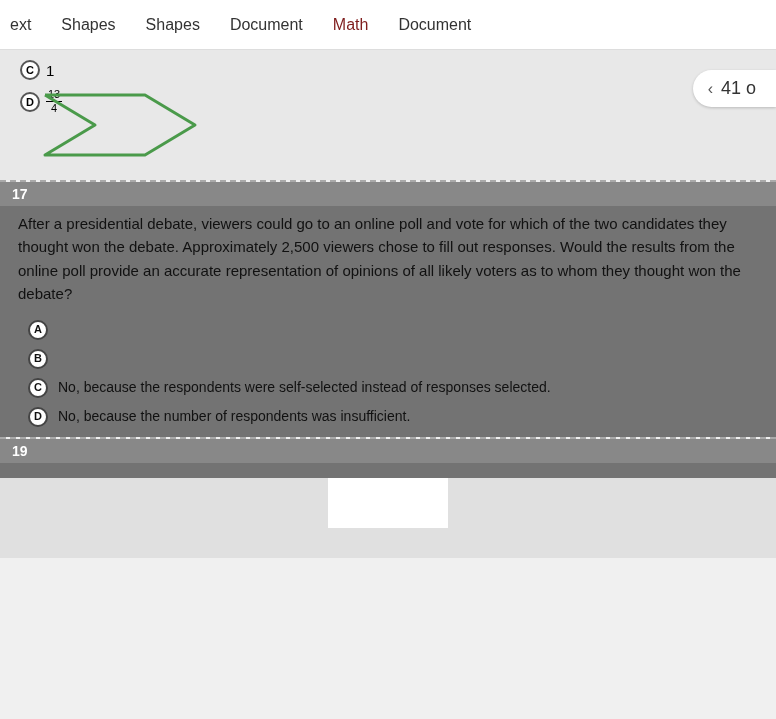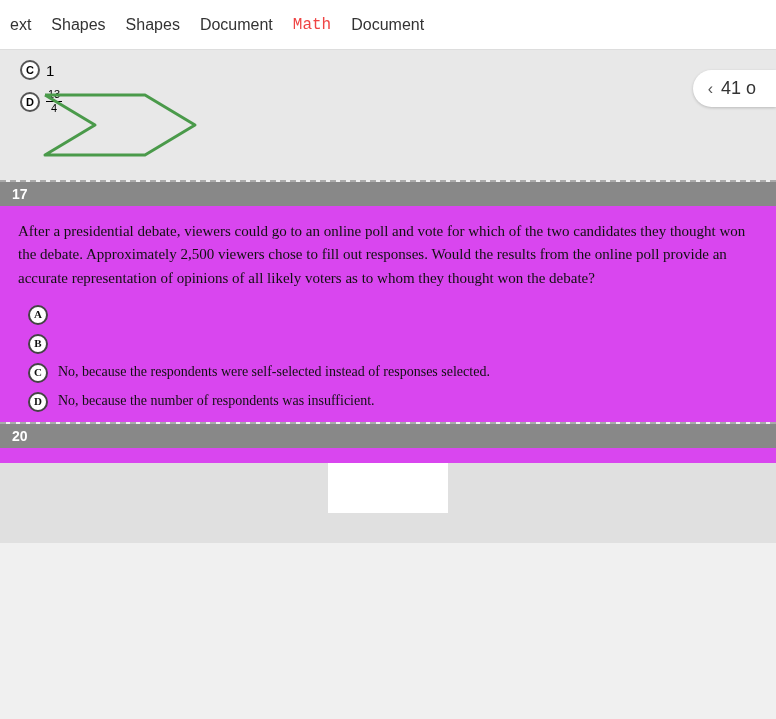--- a/index.html
+++ b/index.html
@@ -12,32 +12,31 @@
     }
 
     
     .toolbar {
       display: flex;
       align-items: center;
       background: #ffffff;
       padding: 0 10px;
       height: 50px;
       border-bottom: 1px solid #ddd;
-      gap: 20px;
+      gap: 30px;
     }
     .toolbar-item {
       font-size: 16px;
       color: #333;
       cursor: pointer;
       padding: 5px 0;
     }
     .toolbar-item.active {
-      color: #ef4444;
+      color: #7f1d1d;
       font-weight: 500;
-      font-family: Liberation Mono, monospace;
     }
 
     
     .annotation-area {
       position: relative;
       background: #e8e8e8;
       height: 130px;
       overflow: hidden;
     }
 
@@ -108,36 +107,35 @@
 
     
     .dashed-sep {
       border: none;
       border-top: 2px dashed #aaa;
       margin: 0;
     }
 
     
     .question-section {
-      background: #d946ef;
+      background: #737373;
       padding: 0;
     }
 
     .question-number-bar {
       background: #888;
       color: white;
       font-size: 14px;
       font-weight: bold;
       padding: 4px 12px;
       width: 100%;
     }
 
     .question-body {
-      padding: 14px 18px 10px 18px;
-      font-family: Liberation Serif, serif;
+      padding: 6px 18px 10px 18px;
     }
 
     .question-text {
       font-size: 15px;
       line-height: 1.55;
       color: #111;
       margin-bottom: 14px;
     }
 
     .answer-choices {
@@ -256,18 +254,18 @@
       </div>
 
     </div>
   </div>
 </div>
 
 <hr class="dashed-sep">
 
 <div class="question-section">
   <div class="question-number-bar">
-    <span>20</span>
+    <span>19</span>
   </div>
   <div class="bottom-content">
     <div class="bottom-white-box"></div>
   </div>
 </div>
 
 </body></html>

